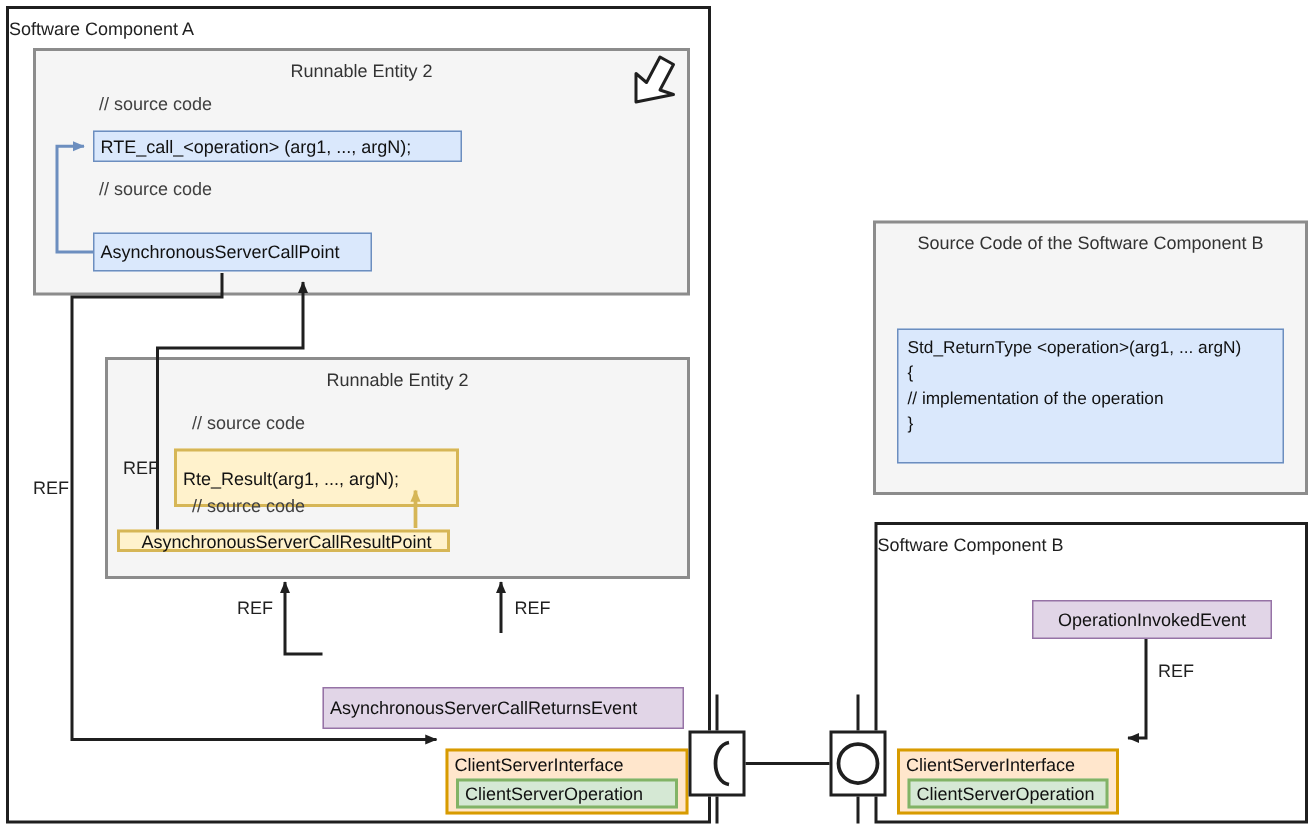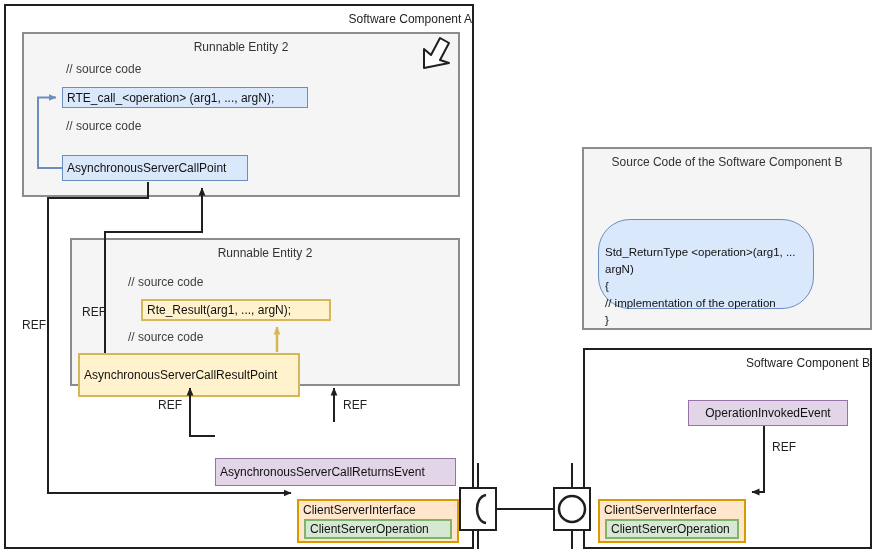--- a/index.html
+++ b/index.html
@@ -3,22 +3,22 @@
 <meta charset="utf-8">
 <style>
   html,body{margin:0;padding:0;background:#ffffff;}
   body{width:877px;height:553px;font-family:"Liberation Sans",sans-serif;}
   #canvas{position:relative;width:877px;height:553px;overflow:hidden;background:#fff;}
 
   .box{position:absolute;box-sizing:border-box;}
 
   
   .component{border:2px solid #1f1f1f;background:#ffffff;}
-  .component-title{position:absolute;left:0;right:0;top:6px;text-align:right;
-    font-size:12px;color:#1f1f1f;padding-left:34px;}
+  .component-title{position:absolute;left:0;right:0;top:6px;text-align:left;
+    font-size:12px;color:#1f1f1f;}
 
   
   .grey-box{border:2px solid #8c8c8c;background:#f5f5f5;}
   .grey-title{position:absolute;left:0;right:0;top:6px;text-align:center;
     font-size:12px;color:#333;}
 
   .src-comment{position:absolute;font-size:12px;color:#404040;}
 
   
   .blue-box{border:1px solid #6c8ebf;background:#dae8fc;color:#111;}
@@ -54,43 +54,43 @@
   </div>
   <div class="src-comment" style="left:66px;top:119px;">// source code</div>
   <div class="box blue-box lbl" style="left:62px;top:155px;width:186px;height:26px;">
     <span>AsynchronousServerCallPoint</span>
   </div>
 
   <div class="box grey-box" style="left:70px;top:238px;width:390px;height:148px;">
     <div class="grey-title">Runnable Entity 2</div>
   </div>
   <div class="src-comment" style="left:128px;top:275px;">// source code</div>
-  <div class="box yellow-box lbl" style="left:141px;top:299px;width:190px;height:22px;">
+  <div class="box yellow-box lbl" style="left:116px;top:299px;width:190px;height:39px;">
     <span>Rte_Result(arg1, ..., argN);</span>
   </div>
   <div class="src-comment" style="left:128px;top:330px;">// source code</div>
-  <div class="box yellow-box lbl" style="left:78px;top:353px;width:222px;height:44px;">
+  <div class="box yellow-box lbl" style="left:78px;top:353px;width:222px;height:15px;justify-content:center;">
     <span>AsynchronousServerCallResultPoint</span>
   </div>
 
   <div class="box purple-box lbl" style="left:215px;top:422px;width:241px;height:28px;margin-top:36px;">
     <span>AsynchronousServerCallReturnsEvent</span>
   </div>
 
   <div class="box orange-box" style="left:297px;top:463px;width:162px;height:44px;">
     <div class="lbl" style="position:absolute;left:0;top:0;height:18px;width:100%;">ClientServerInterface</div>
     <div class="box green-box lbl" style="left:5px;top:18px;width:148px;height:20px;">
       <span>ClientServerOperation</span>
     </div>
   </div>
 
   <div class="box grey-box" style="left:582px;top:147px;width:290px;height:183px;">
     <div class="grey-title">Source Code of the Software Component B</div>
   </div>
-  <div class="box blue-box" style="left:598px;top:219px;width:216px;height:90px;padding:24px 6px;font-size:11.5px;line-height:17px;border-radius:32px;">
+  <div class="box blue-box" style="left:598px;top:219px;width:258px;height:90px;padding:4px 6px;font-size:11.5px;line-height:17px;">
     <div>Std_ReturnType &lt;operation&gt;(arg1, ... argN)</div>
     <div>{</div>
     <div>      // implementation of the operation</div>
     <div>}</div>
   </div>
 
   <div class="box component" style="left:583px;top:348px;width:289px;height:201px;">
     <div class="component-title">Software Component B</div>
   </div>
 

